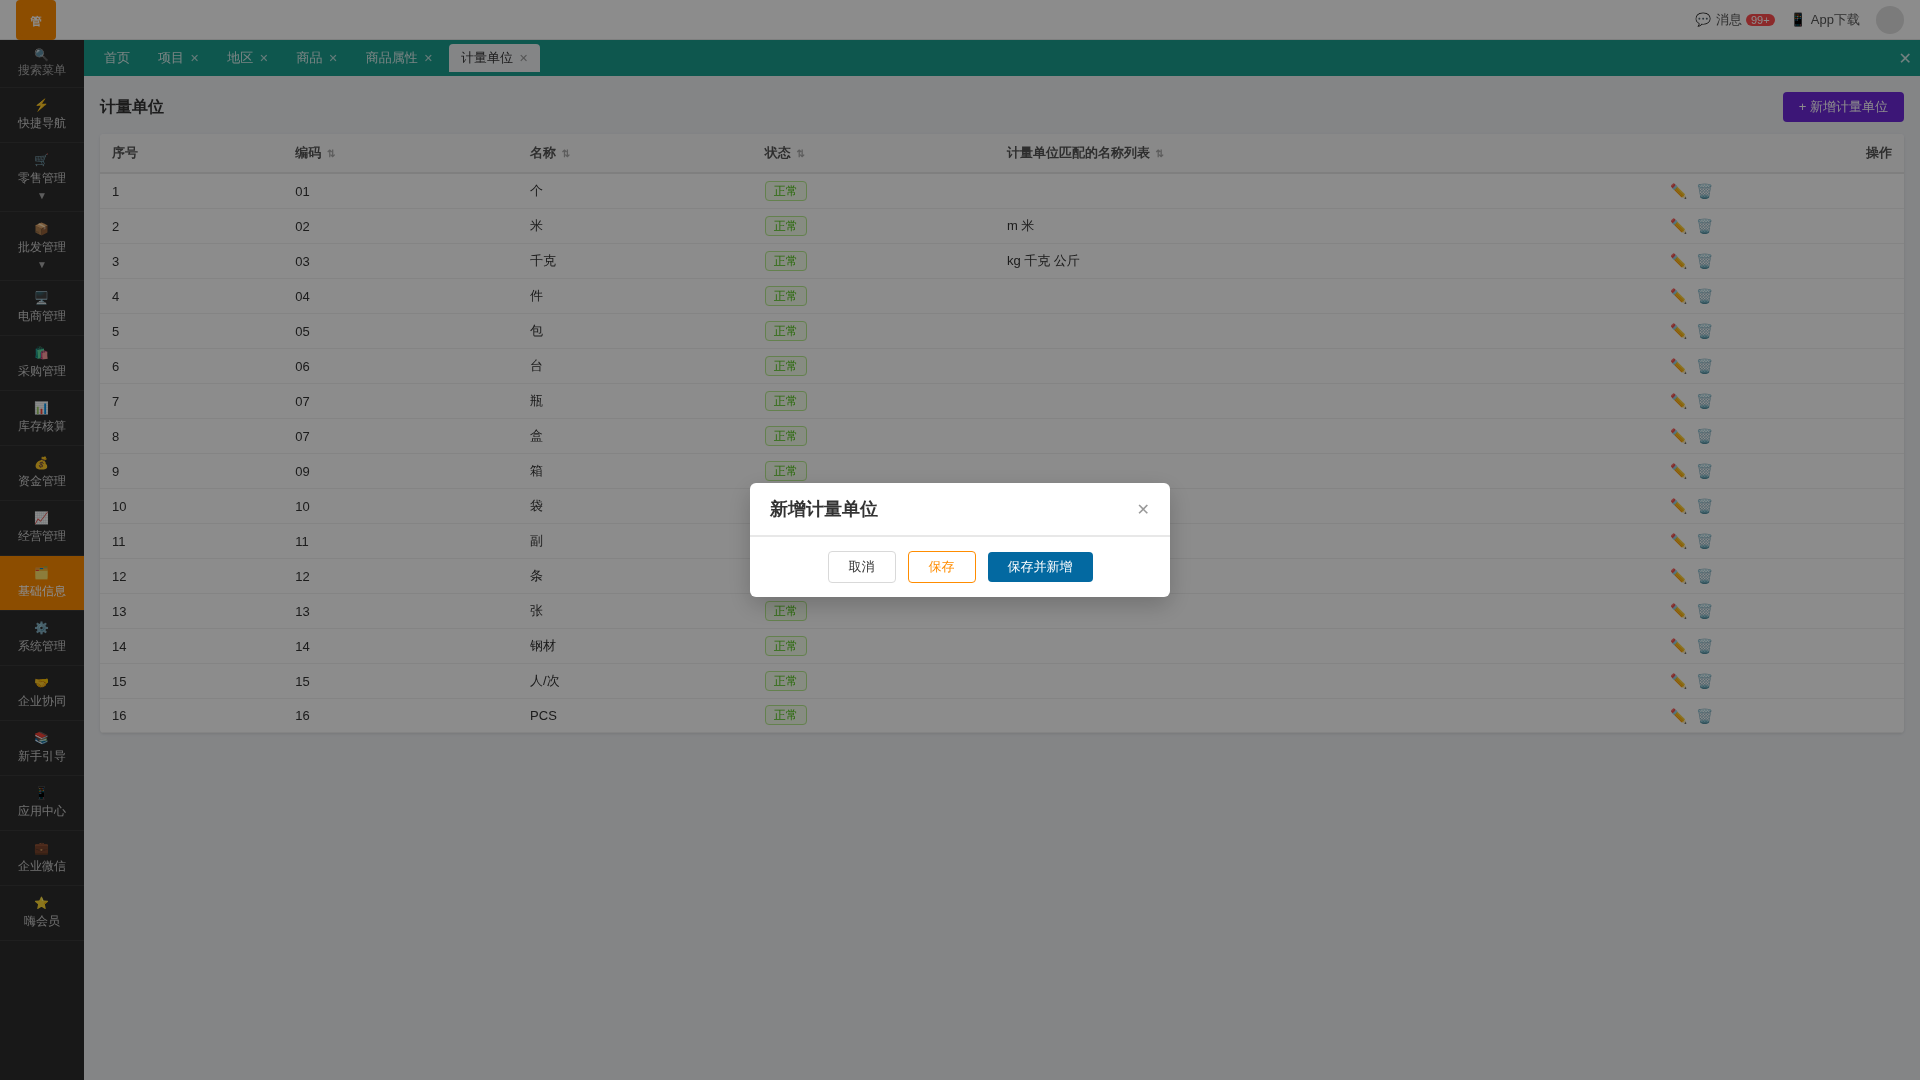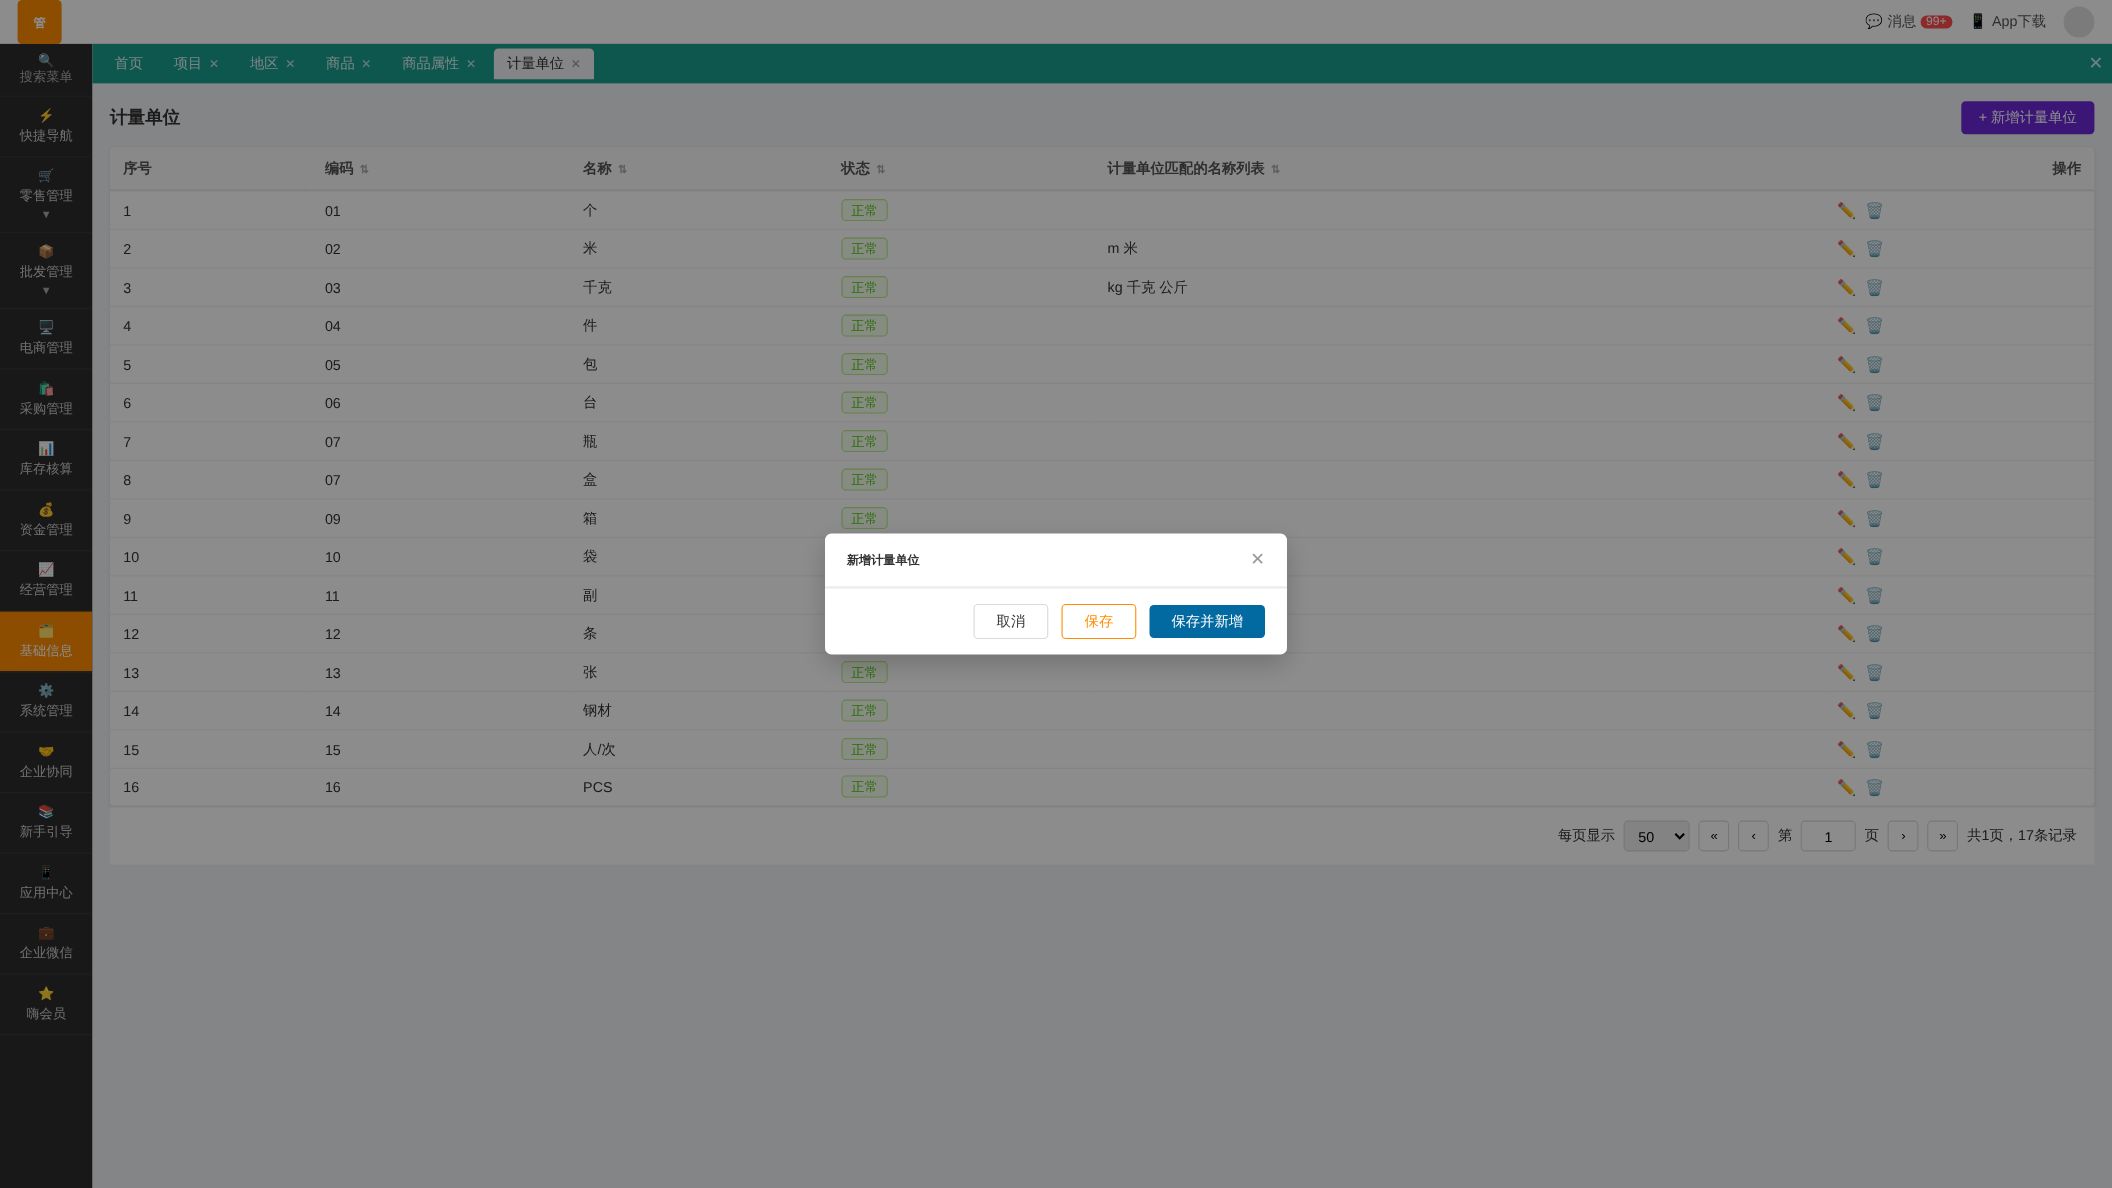--- a/index.html
+++ b/index.html
@@ -291,21 +291,21 @@
       overflow: hidden;
     }
     .modal-header {
       padding: 14px 20px;
       border-bottom: 1px solid #e8e8e8;
       display: flex;
       align-items: center;
       justify-content: space-between;
     }
     .modal-title {
-      font-size: 11px;
+      font-size: 18px;
       font-weight: bold;
       color: #333;
     }
     .modal-close {
       cursor: pointer;
       color: #999;
       font-size: 16px;
       background: none;
       border: none;
     }
@@ -339,21 +339,21 @@
       font-size: 13px;
     }
     .form-input.active-input {
       border-bottom: 2px solid #ff8c00;
     }
     .form-input::placeholder { color: #bbb; }
     .modal-footer {
       padding: 14px 20px;
       display: flex;
       align-items: center;
-      justify-content: flex-end;
+      justify-content: center;
       gap: 12px;
       border-top: 1px solid #e8e8e8;
     }
     .btn-cancel {
       padding: 6px 20px;
       border: 1px solid #d9d9d9;
       background: white;
       border-radius: 4px;
       cursor: pointer;
       font-size: 13px;
@@ -745,36 +745,20 @@
         <div class="action-icons">
           <span class="action-icon">✏️</span>
           <span class="action-icon">🗑️</span>
         </div>
       </td>
     </tr>
             </tbody>
         </table>
       </div>
 
-      <div class="pagination-bar">
-        <span>每页显示</span>
-        <select class="page-size-select">
-          <option>50</option>
-          <option>20</option>
-          <option>100</option>
-        </select>
-        <button class="page-btn">«</button>
-        <button class="page-btn">‹</button>
-        <span>第</span>
-        <input class="page-input" type="text" value="1" style="">
-        <span>页</span>
-        <button class="page-btn">›</button>
-        <button class="page-btn">»</button>
-        <span>共1页，17条记录</span>
-      </div>
     </div>
   </div>
 </div>
 
 <div class="overlay">
   <div class="modal">
     <div class="modal-header">
       <span class="modal-title">新增计量单位</span>
       <button class="modal-close">✕</button>
     </div>

